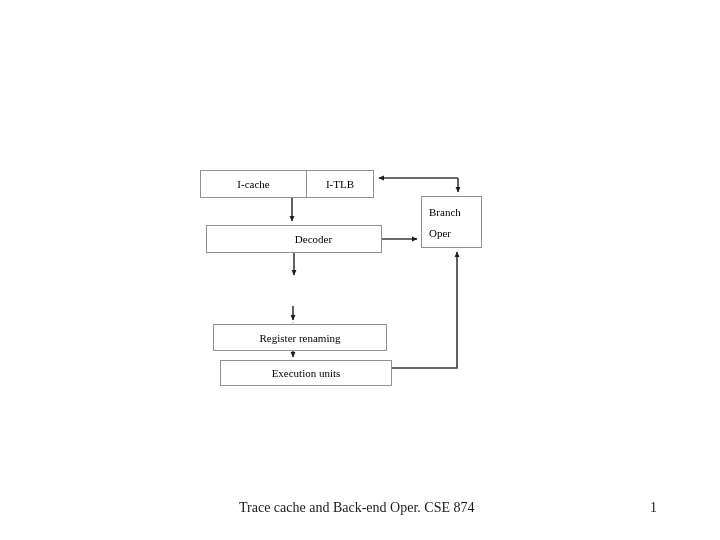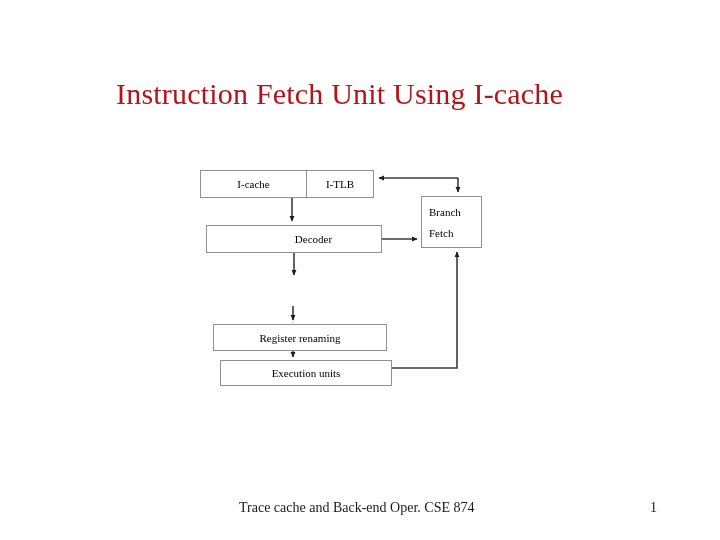--- a/index.html
+++ b/index.html
@@ -149,21 +149,20 @@
     font-size: 14px;
     font-family: "Liberation Serif", "DejaVu Serif", serif;
     color: #1a1a1a;
   }
 </style>
 </head>
 <body>
 
 <div id="slide">
 
-  <div id="slide-title">Instruction Fetch Unit Using I-cache</div>
 
   <div id="diagram">
 
     <svg width="720" height="540">
       <defs>
         <marker id="arrowhead" markerWidth="7" markerHeight="7" refX="5.4" refY="2.6" orient="auto" markerUnits="userSpaceOnUse">
           <path d="M0,0 L6,2.6 L0,5.2 z" fill="#1c1c1c"></path>
         </marker>
       </defs>
 
@@ -196,21 +195,21 @@
     <div class="node" id="node-register-renaming">
       <span>Register renaming</span>
     </div>
 
     <div class="node" id="node-execution-units">
       <span>Execution units</span>
     </div>
 
     <div class="node" id="node-branch-pred">
       <span class="bp-line">Branch</span>
-      <span class="bp-line">Fetch</span>
+      <span class="bp-line">Oper</span>
     </div>
 
   </div>
 
   <div id="footer-text">Trace cache and Back-end Oper. CSE 874</div>
 
   <div id="footer-page-number">1</div>
 
 </div>
 

